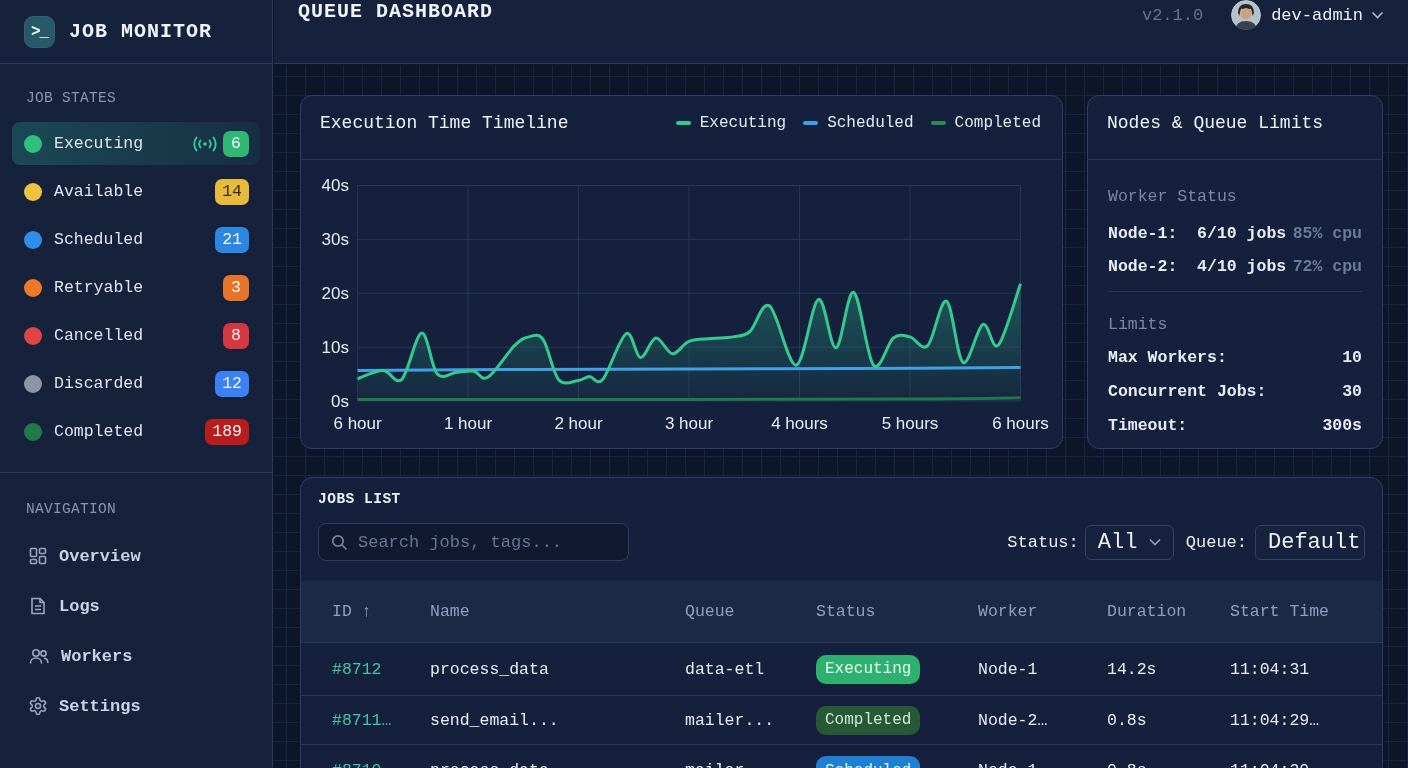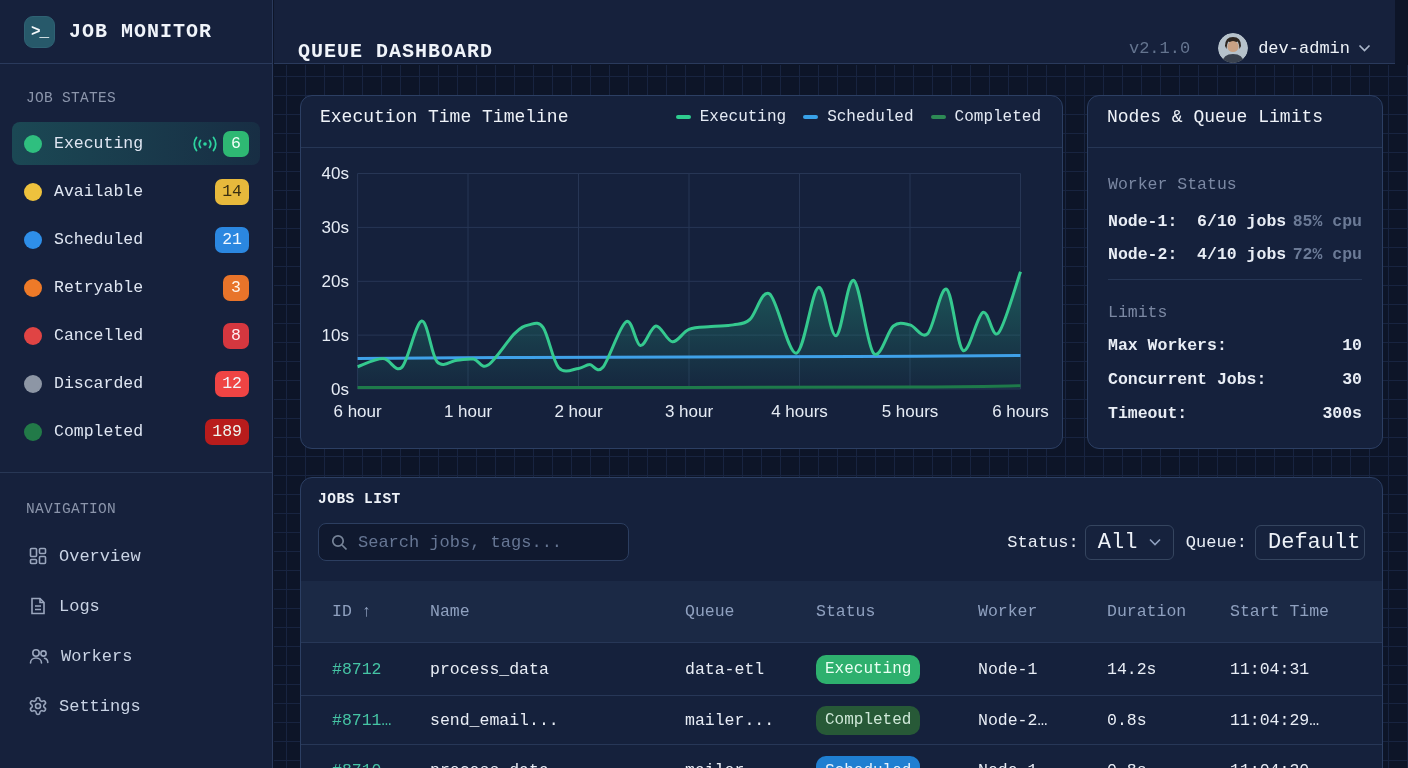--- a/index.html
+++ b/index.html
@@ -34,28 +34,28 @@
 .state-name { font-size:16.5px; color:#dfe6f2; }
 .badge {
   margin-left:auto; height:26px; min-width:26px; border-radius:7px;
   display:flex; align-items:center; justify-content:center;
   font-size:16.5px; padding:0 7px;
 }
 .live-ico { margin-left:auto; margin-right:5px; }
 .live-ico + .badge { margin-left:0; }
 .side-divider { border-top:1px solid #283755; margin-top:19px; }
 .nav-label { margin-top:28px; }
-.nav-list { margin-top:14px; }
+.nav-list { margin-top:14px;font-weight:bold; }
 .nav-item { height:50px; display:flex; align-items:center; padding-left:28px; color:#c9d3e4; font-size:17px; }
 .nav-item svg { margin-right:11px; }
 
 .topbar {
-  position:absolute; left:274px; top:0; right:13px; height:64px;
+  position:absolute; left:274px; top:0; right:0; height:64px;
   background:#16213c; border-bottom:1px solid #2a3a5c;
-  display:flex; align-items:flex-end; padding:0 24px;
+  display:flex; align-items:flex-start; padding:0 24px;
 }
 .topbar-title { font-size:20px; font-weight:bold; letter-spacing:1px; color:#f0f4fa; }
 .topbar-right { margin-left:auto; display:flex; align-items:center; }
 .version { color:#64748f; font-size:17px; margin-right:28px; }
 .avatar { width:30px; height:30px; border-radius:50%; overflow:hidden; margin-right:10px; }
 .username { font-size:17px; color:#eef2f8; margin-right:8px; }
 
 .main {
   position:absolute; left:274px; top:65px; right:0; bottom:0;
   background:#0d1528;
@@ -66,21 +66,21 @@
   background-position:-7px -8px;
   padding:30px 25px 0 26px;
 }
 .card {
   background:#15213c; border:1px solid #2c3f63; border-radius:12px;
   position:relative;
 }
 .row1 { display:flex; gap:24px; }
 .chart-card { width:763px; height:354px; }
 .nodes-card { width:296px; height:354px; }
-.card-head { height:52px; display:flex; align-items:center; padding:6px 19px 15px; border-bottom:1px solid #263655; }
+.card-head { height:64px; display:flex; align-items:center; padding:6px 19px 15px; border-bottom:1px solid #263655; }
 .card-title { font-size:18px; color:#eef2f8; }
 .legend { margin-left:auto; display:flex; align-items:center; gap:17px; margin-right:2px; }
 .legend-item { display:flex; align-items:center; font-size:16px; color:#e3e9f3; }
 .legend-dash { width:15px; height:4px; border-radius:2px; margin-right:9px; }
 
 .nodes-body { padding:27px 20px 0 20px; font-size:16.5px; line-height:20px; }
 .sub-label { color:#7b88a3; font-size:16.5px; margin-bottom:17px; }
 .node-row { display:flex; margin-bottom:13px; white-space:pre; font-weight:bold; }
 .node-row .gray { color:#6b7a96; margin-left:auto; }
 .nodes-div { border-top:1px solid #263655; margin:14px 0 23px; }
@@ -159,21 +159,21 @@
       <span class="badge" style="background:#e8742a;color:#fff5ec">3</span>
     </div>
     <div class="state-item">
       <span class="dot" style="background:#e04444"></span>
         <span class="state-name">Cancelled</span>
       <span class="badge" style="background:#d5373f;color:#ffeef0">8</span>
     </div>
     <div class="state-item">
       <span class="dot" style="background:#8d96a5"></span>
         <span class="state-name">Discarded</span>
-      <span class="badge" style="background:#ef4444;color:#f2f5fa">12</span>
+      <span class="badge" style="background:#3b82f6;color:#f2f5fa">12</span>
     </div>
     <div class="state-item">
       <span class="dot" style="background:#227a48"></span>
         <span class="state-name">Completed</span>
       <span class="badge" style="background:#b91c1c;color:#eef7f1">189</span>
     </div>
   </div>
   <div class="side-divider"></div>
   <div class="side-label nav-label">NAVIGATION</div>
   <div class="nav-list">

